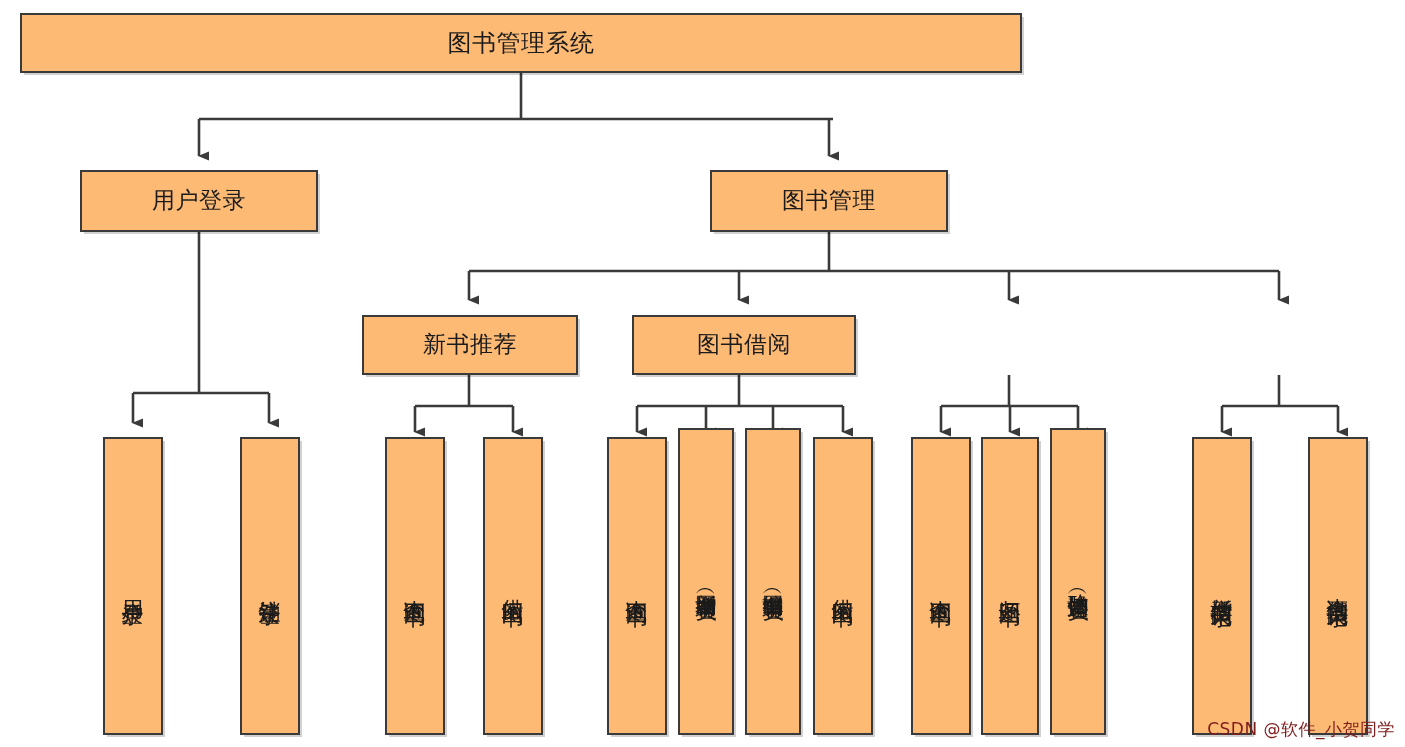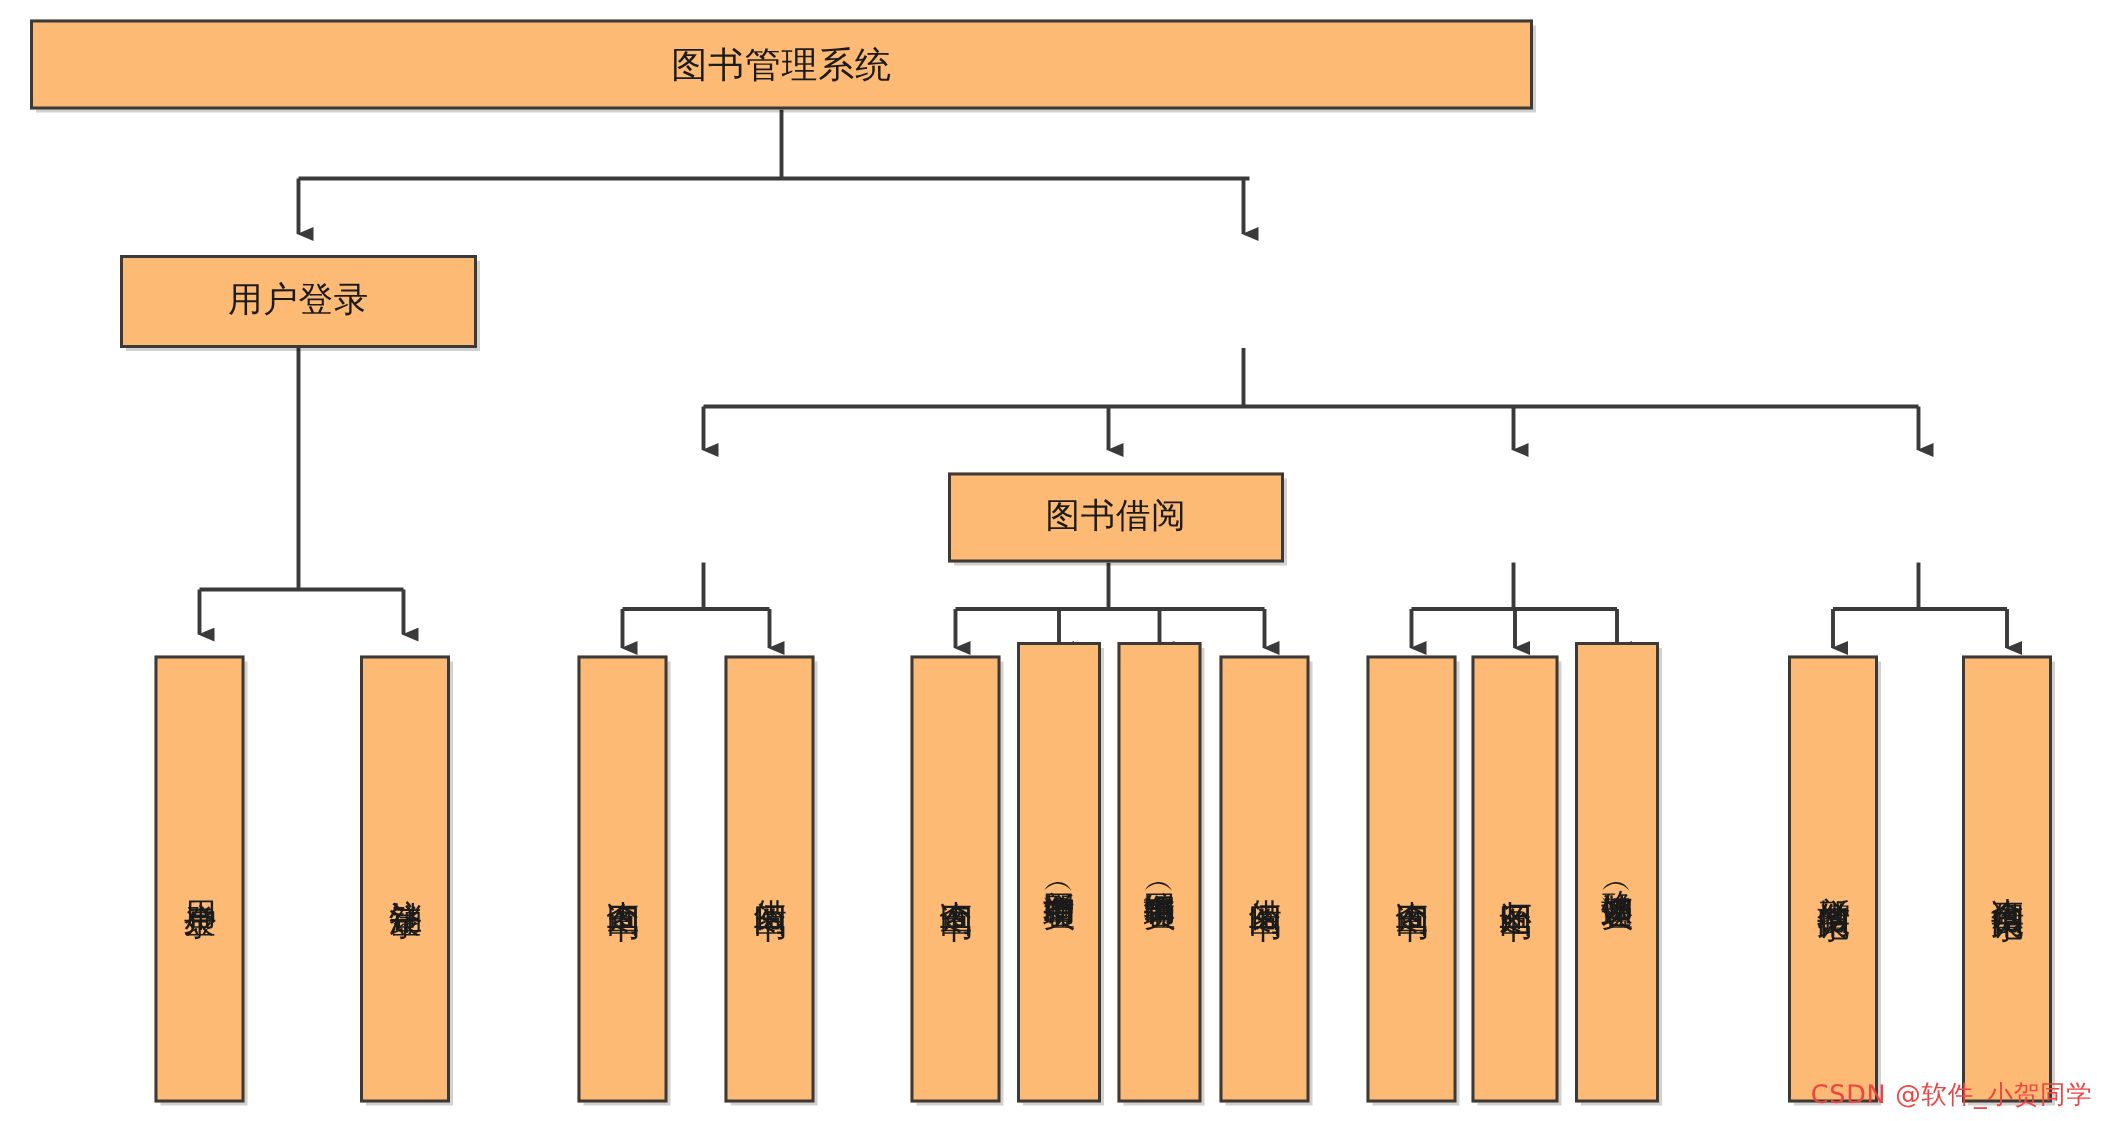--- a/index.html
+++ b/index.html
@@ -70,21 +70,21 @@
   .node.vert.tall .label {
     font-size: 21px;
     letter-spacing: 1px;
   }
   
   #watermark {
     position: absolute;
     right: 10px;
     bottom: 6px;
     font-size: 17px;
-    color: #ef4444;
+    color: #7f1d1d;
     letter-spacing: 0.5px;
     z-index: 8;
     white-space: nowrap;
     font-family: "DejaVu Sans", "Liberation Sans", sans-serif;
   }
 </style>
 </head>
 <body>
 
 <div id="canvas">
@@ -140,21 +140,27 @@
   </svg>
 
   <div class="node horiz root" style="left:20px; top:13px; width:1002px; height:60px;">
     <span class="label">图书管理系统</span>
   </div>
 
   <div class="node horiz" style="left:80px; top:170px; width:238px; height:62px;">
     <span class="label">用户登录</span>
   </div>
 
-
+  <div class="node horiz" style="left:710px; top:170px; width:238px; height:62px;">
+    <span class="label">图书管理</span>
+  </div>
+
+  <div class="node horiz" style="left:362px; top:315px; width:216px; height:60px;">
+    <span class="label">新书推荐</span>
+  </div>
 
   <div class="node horiz" style="left:632px; top:315px; width:224px; height:60px;">
     <span class="label">图书借阅</span>
   </div>
 
 
 
   <div class="node vert" style="left:103px; top:437px; width:60px; height:298px;">
     <span class="label">用户登录</span>
   </div>

